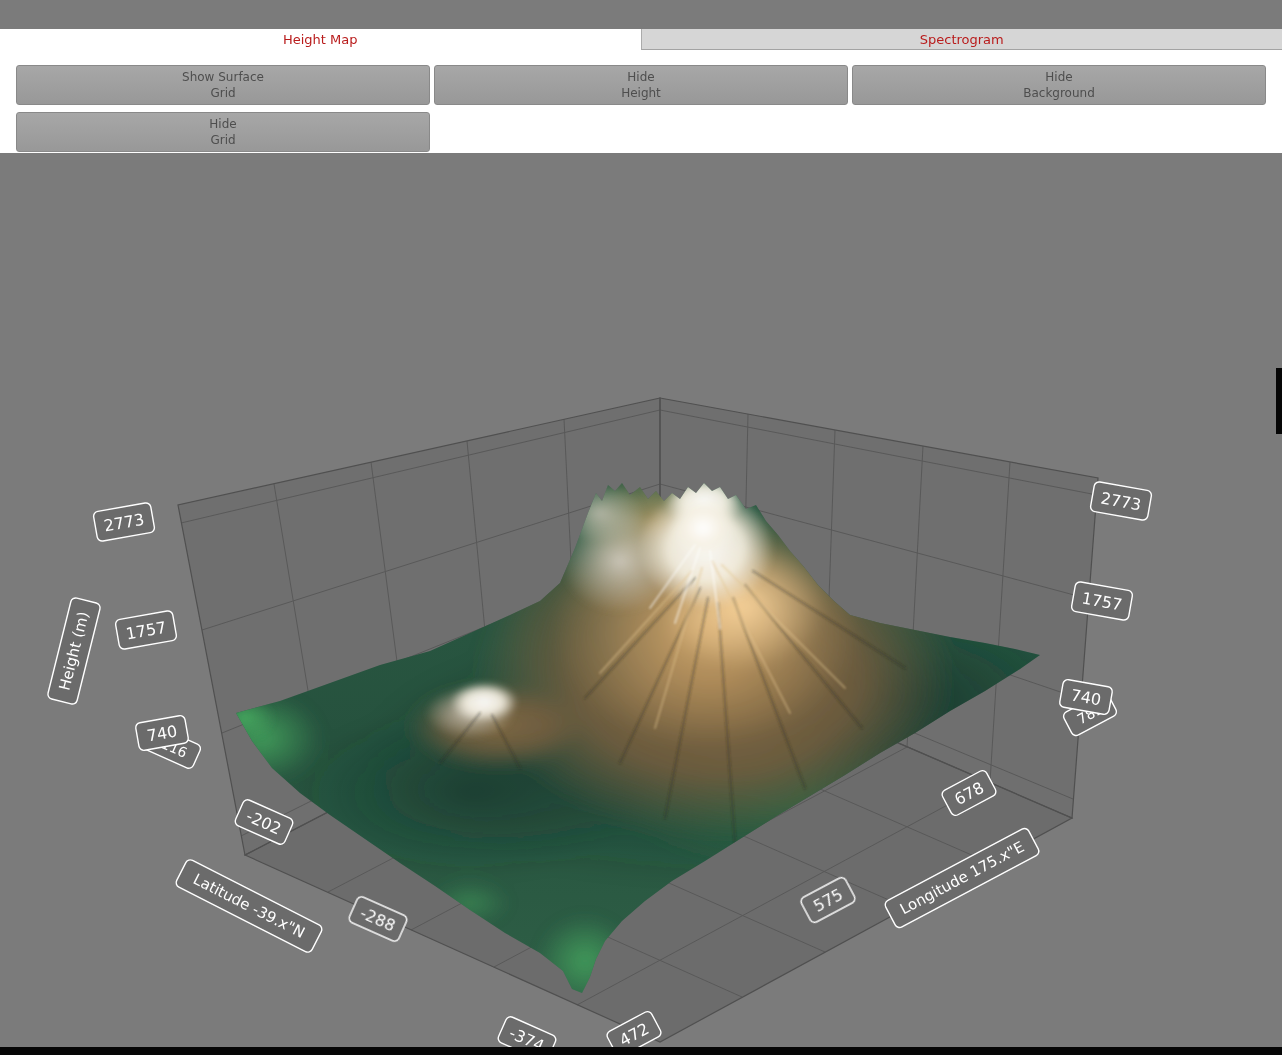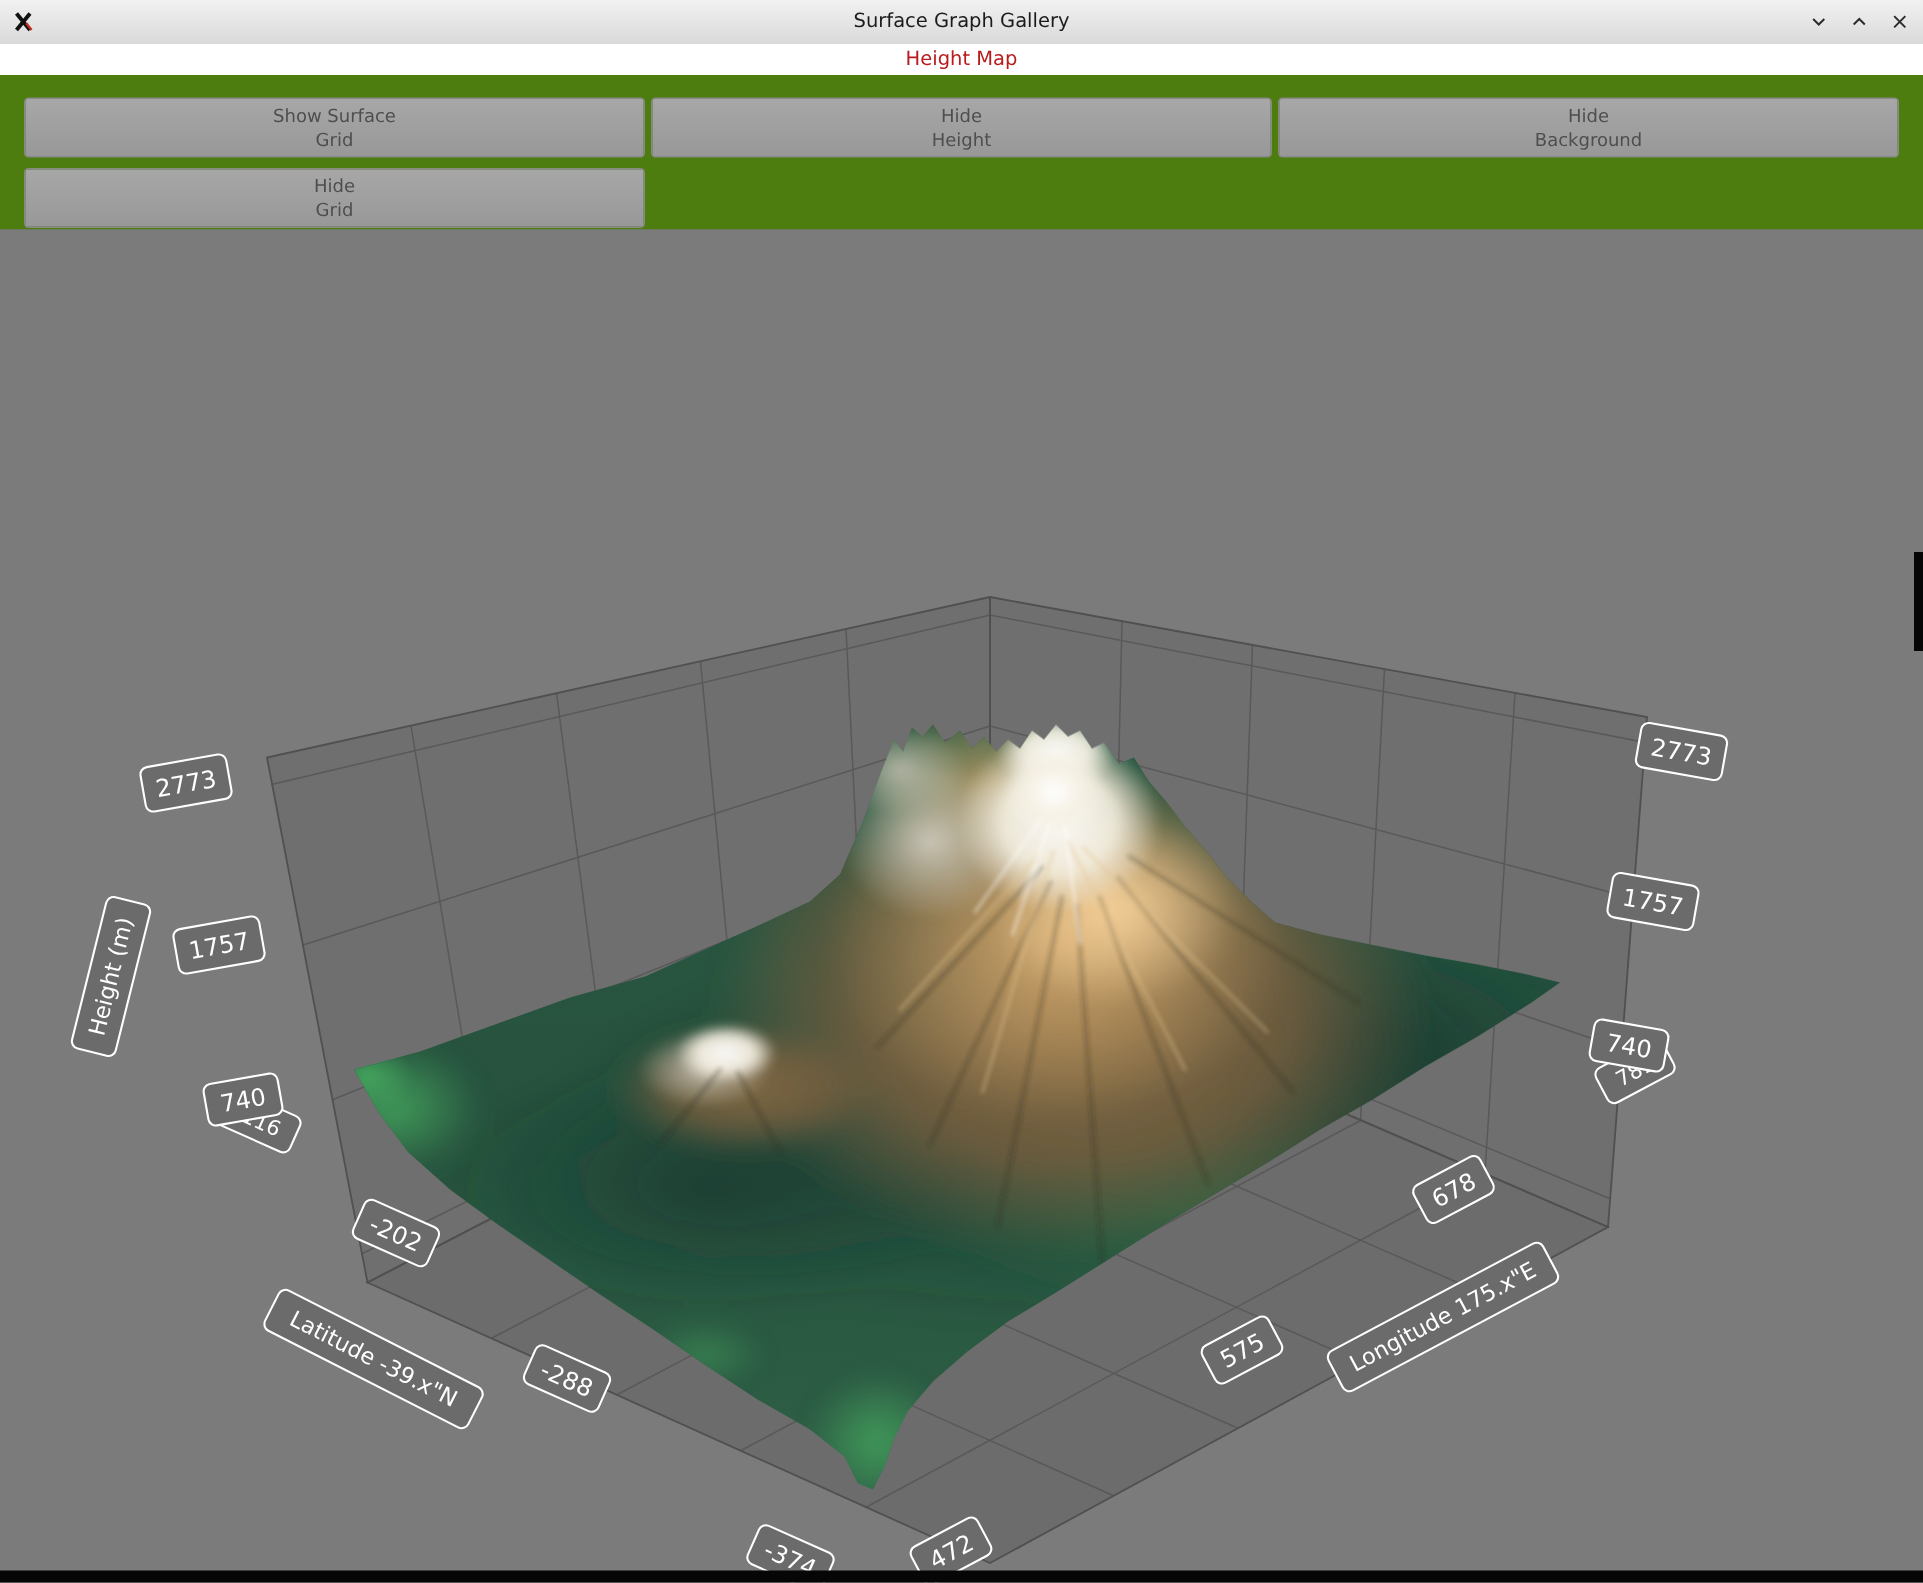--- a/index.html
+++ b/index.html
@@ -16,21 +16,21 @@
   .ctrl{width:16px;height:16px;display:flex;align-items:center;justify-content:center;cursor:default;}
 
   
   .tabbar{position:absolute;top:29px;left:0;right:0;height:21px;display:flex;background:#d6d6d6;}
   .tab{flex:1;font-size:13px;color:#b91c1c;text-align:center;line-height:21px;
        background:#d6d6d6;border-bottom:1px solid #a3a3a3;border-left:1px solid #ababab;}
   .tab:first-child{border-left:none;}
   .tab.active{background:#ffffff;border-bottom:1px solid #ffffff;}
 
   
-  .toolbar{position:absolute;top:50px;left:0;right:0;height:103px;background:#4d7c0f;
+  .toolbar{position:absolute;top:50px;left:0;right:0;height:103px;background:#ffffff;
            display:grid;grid-template-columns:1fr 1fr 1fr;grid-template-rows:40px 40px;
            gap:7px 4px;padding:15px 16px 0 16px;box-sizing:border-box;}
   .tbtn{background:linear-gradient(#a7a7a7,#989898);border:1px solid #898989;border-radius:3px;
         color:#4e4e4e;font-size:12px;line-height:16px;display:flex;flex-direction:column;
         align-items:center;justify-content:center;font-family:inherit;padding:0;}
   .tbtn span{display:block;}
 
   
   .plot{position:absolute;top:153px;left:0;width:1282px;height:902px;background:#7b7b7b;}
   .plot svg{display:block;}
@@ -44,49 +44,24 @@
 
   
   .bottom-strip{position:absolute;left:0;right:0;bottom:0;height:8px;background:#060606;}
   .right-notch{position:absolute;right:0;top:368px;width:6px;height:66px;background:#060606;}
 </style>
 </head>
 <body>
 
 <div class="window">
 
-  <div class="titlebar">
-    <div class="win-icon">
-      <svg width="16" height="16" viewBox="0 0 16 16">
-        <path d="M3,2 L12,13 M12,2 L3,13" stroke="#111" stroke-width="2.6" fill="none"></path>
-        <path d="M9.5,8.5 L13,13" stroke="#c03022" stroke-width="1.6" fill="none"></path>
-      </svg>
-    </div>
-    <div class="title">Surface Graph Gallery</div>
-    <div class="controls">
-      <div class="ctrl">
-        <svg width="13" height="13" viewBox="0 0 14 14">
-          <polyline points="3,5 7,9 11,5" stroke="#2c2c2c" stroke-width="1.4" fill="none"></polyline>
-        </svg>
-      </div>
-      <div class="ctrl">
-        <svg width="13" height="13" viewBox="0 0 14 14">
-          <polyline points="3,9 7,5 11,9" stroke="#2c2c2c" stroke-width="1.4" fill="none"></polyline>
-        </svg>
-      </div>
-      <div class="ctrl">
-        <svg width="13" height="13" viewBox="0 0 14 14">
-          <path d="M3,3 L11,11 M11,3 L3,11" stroke="#2c2c2c" stroke-width="1.4" fill="none"></path>
-        </svg>
-      </div>
-    </div>
-  </div>
 
   <div class="tabbar">
     <div class="tab active">Height Map</div>
+    <div class="tab">Spectrogram</div>
   </div>
 
   <div class="toolbar">
     <button class="tbtn">
       <span>Show Surface</span>
       <span>Grid</span>
     </button>
     <button class="tbtn">
       <span>Hide</span>
       <span>Height</span>

